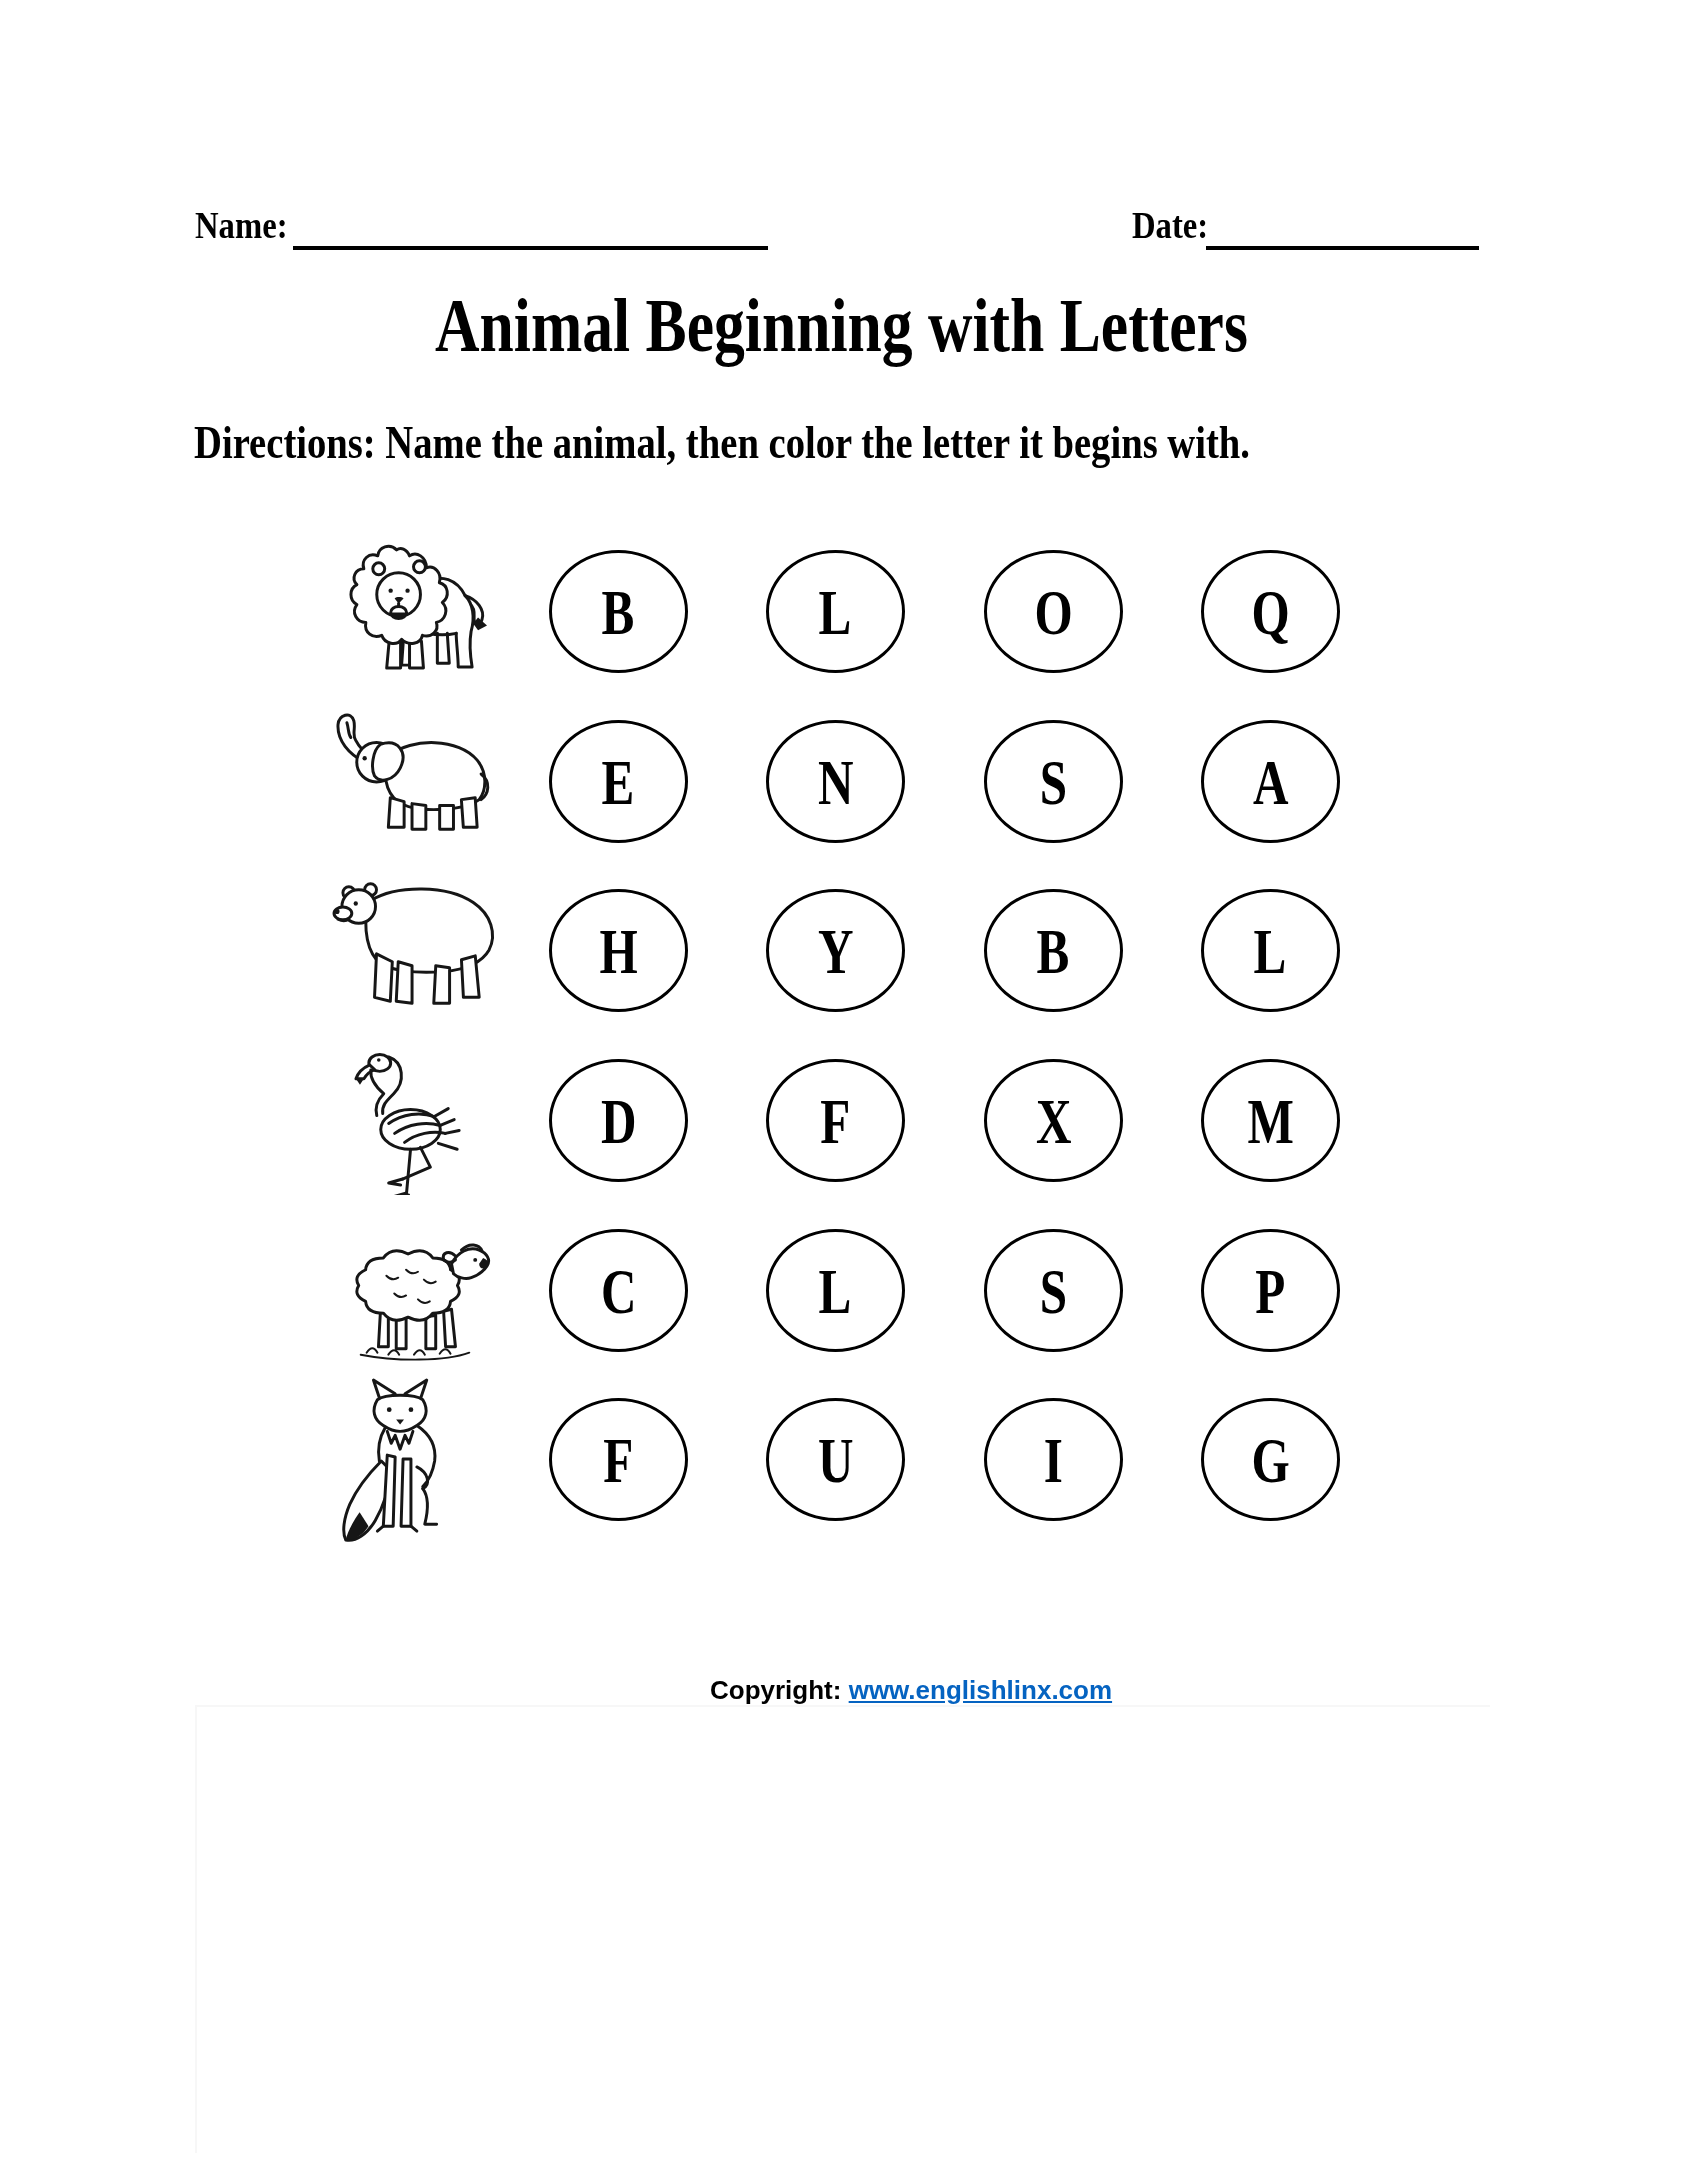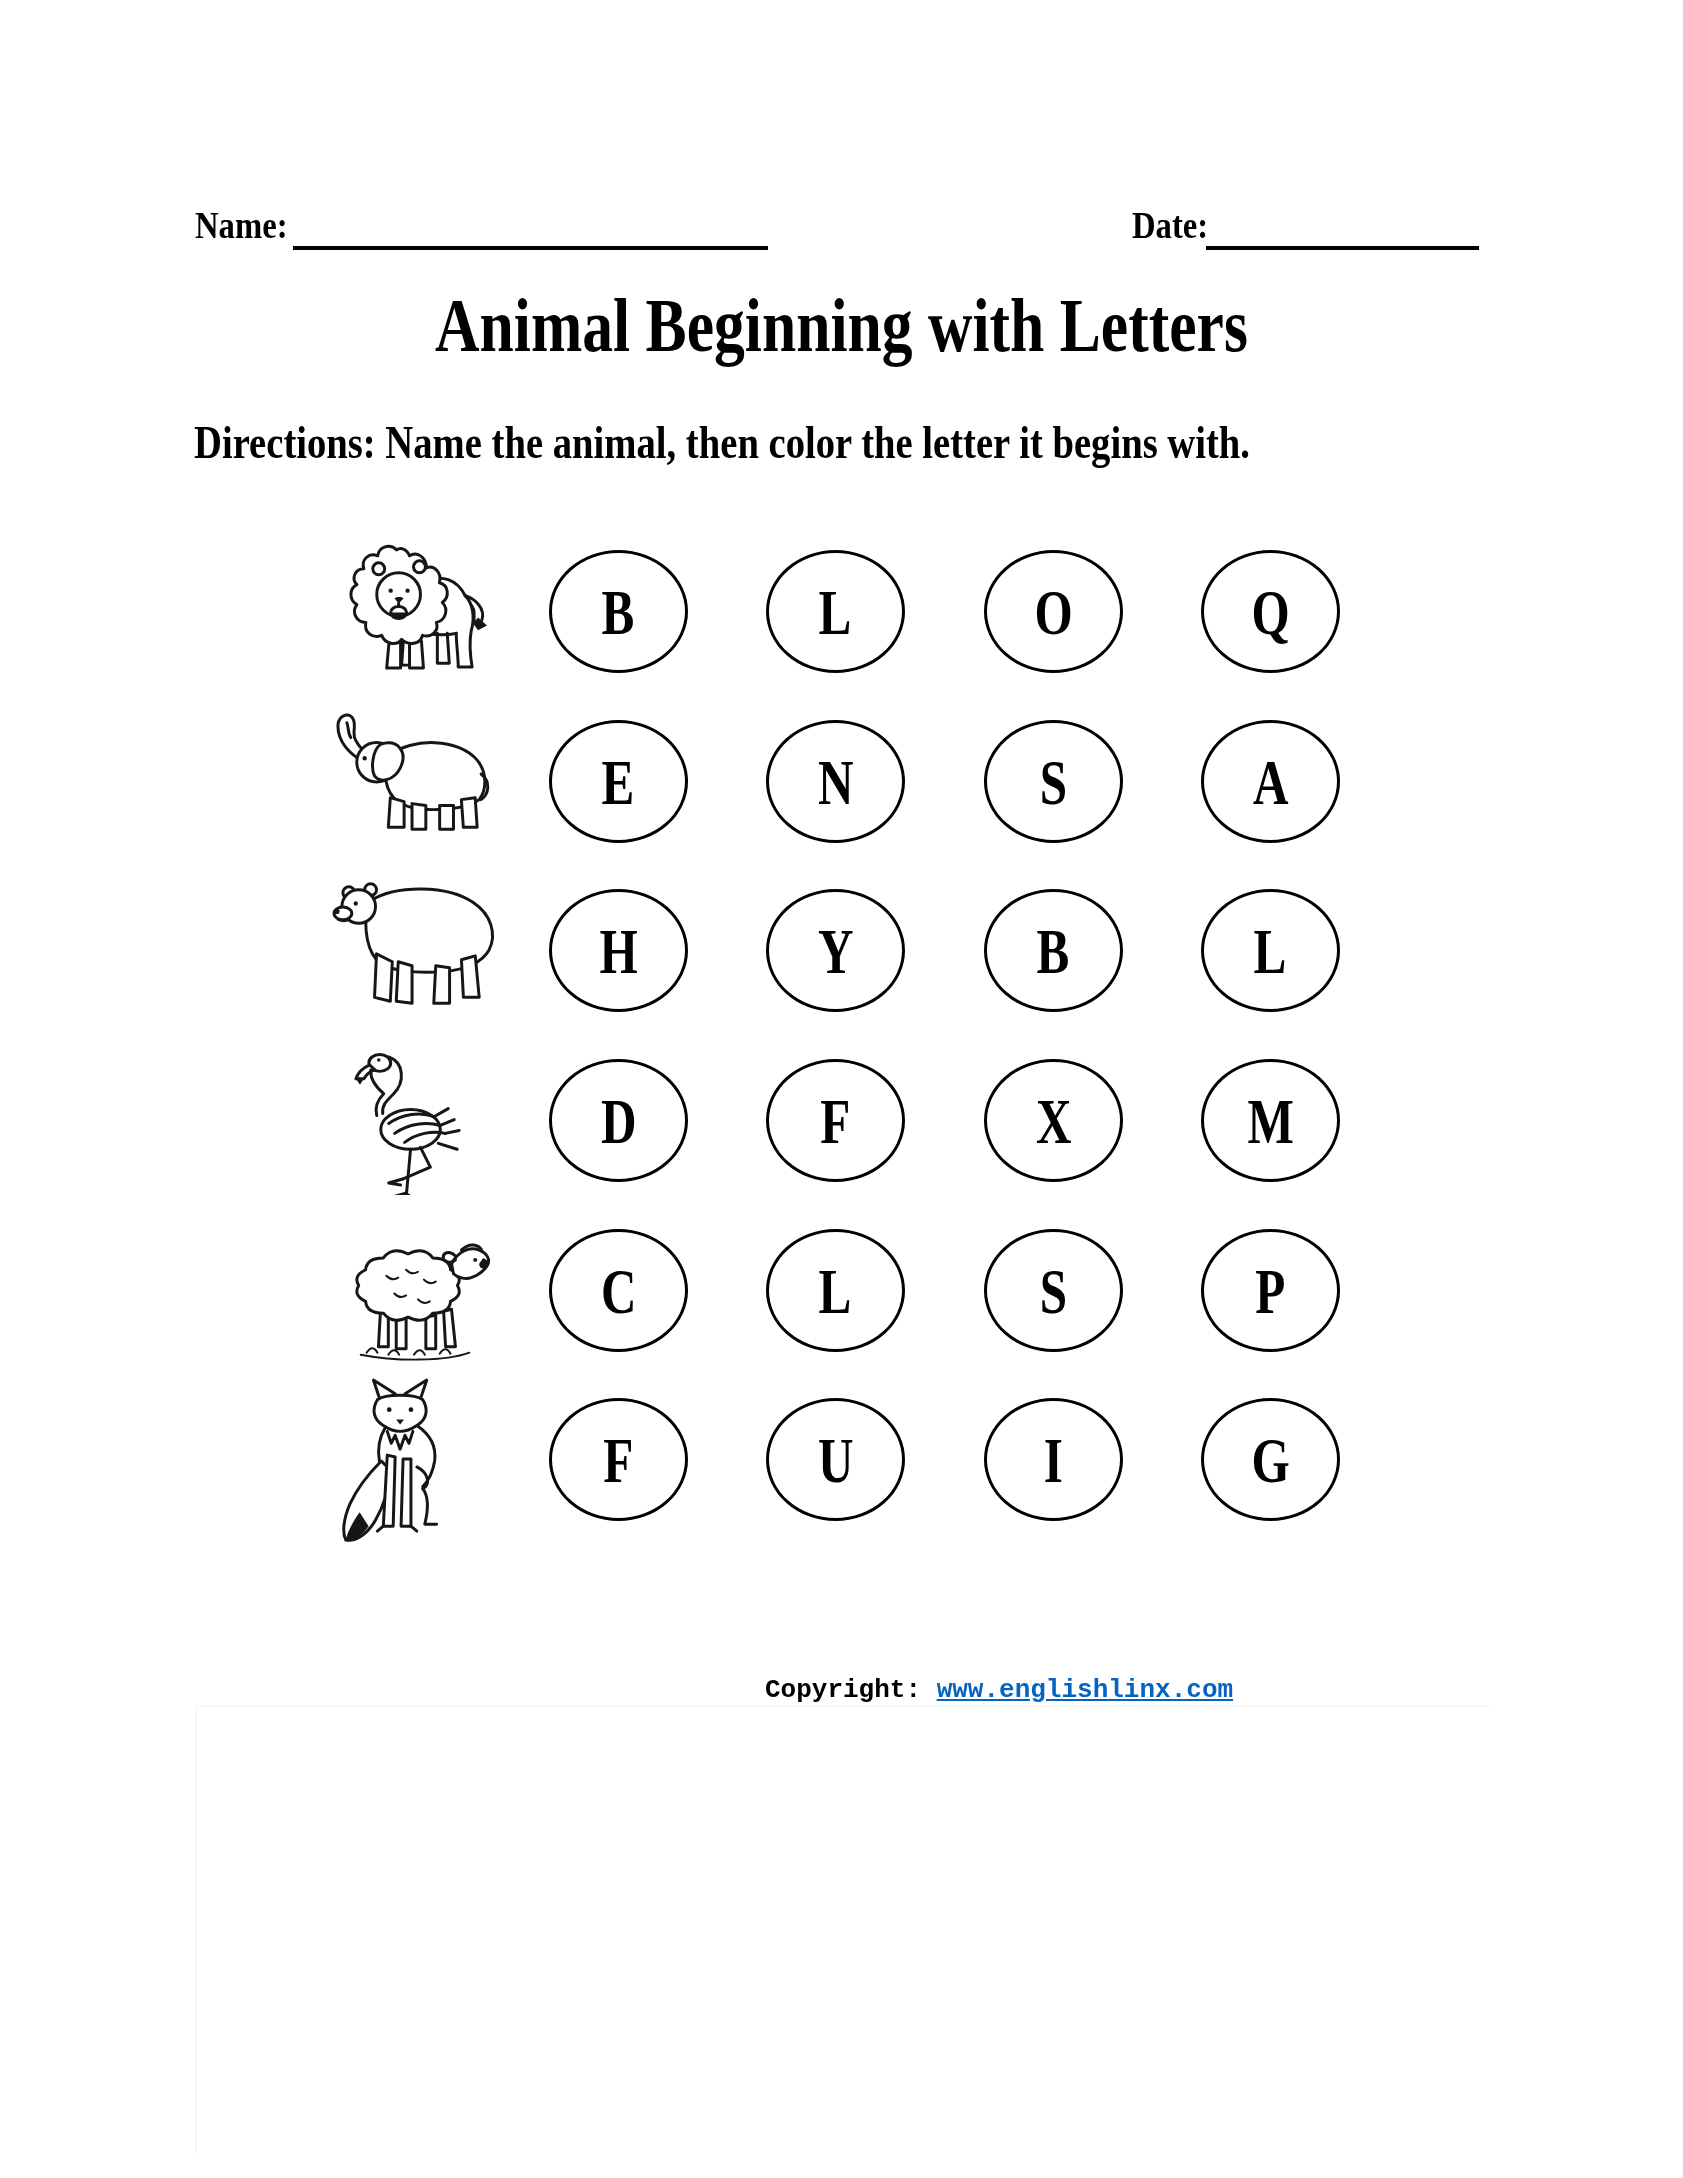--- a/index.html
+++ b/index.html
@@ -17,21 +17,21 @@
   .circle{
     position:absolute;width:139px;height:123px;border:3.5px solid #000;border-radius:50%;
     display:flex;align-items:center;justify-content:center;background:#fff;box-sizing:border-box;
   }
   .circle span{
     font-weight:bold;font-size:63px;line-height:1;transform:scaleX(.78);transform-origin:center;
     padding-top:4px;
   }
   .animal{position:absolute;}
   .animal svg{display:block;width:100%;height:100%;}
-  .copyline{left:765px;top:1675px;font-family:Liberation Mono, monospace;font-size:26px;font-weight:bold;white-space:nowrap;}
+  .copyline{left:710px;top:1675px;font-family:Liberation Sans, sans-serif;font-size:26px;font-weight:bold;white-space:nowrap;}
   .copyline a{text-decoration:underline;}
   .ghostbox{left:195px;top:1705px;width:1293px;height:446px;border-top:2px solid #f7f7f7;border-left:2px solid #f7f7f7;}
 </style>
 </head>
 <body>
 
 <div class="abs label" style="left:195px;top:206px;">Name:</div>
 <div class="abs writeline" style="left:293px;top:246px;width:475px;"></div>
 <div class="abs label" style="left:1132px;top:206px;">Date:</div>
 <div class="abs writeline" style="left:1206px;top:246px;width:273px;"></div>

